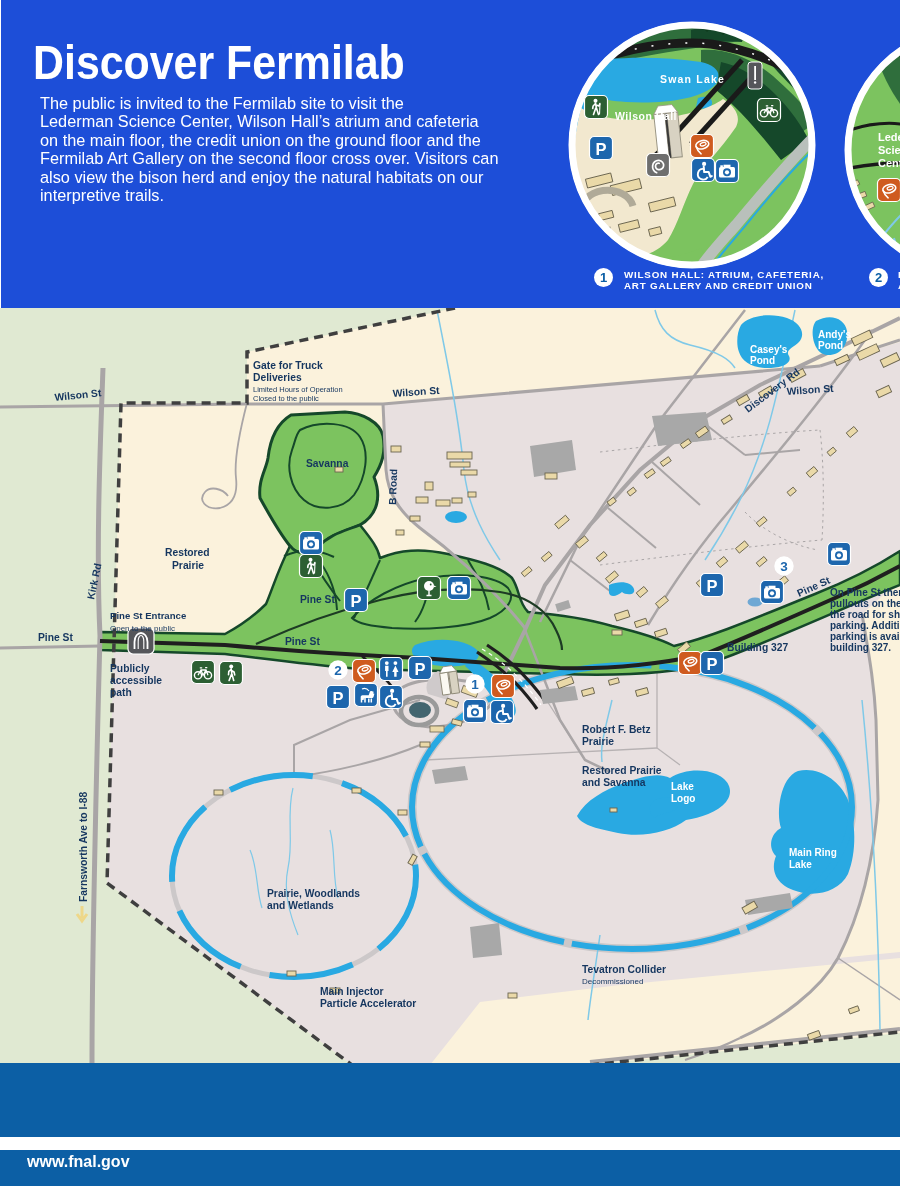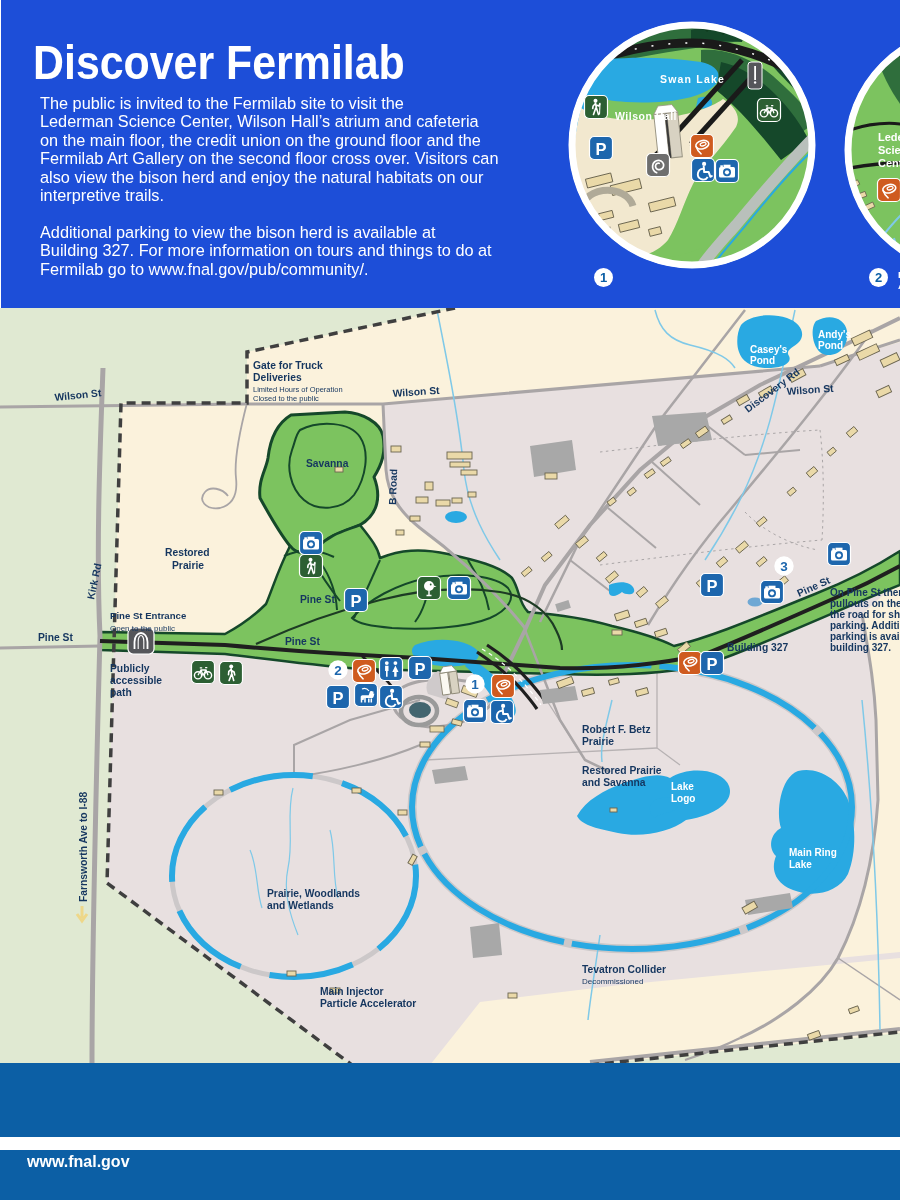--- a/index.html
+++ b/index.html
@@ -8,38 +8,35 @@
   .header{position:absolute;left:1px;top:0;width:900px;height:308px;background:#1d4ed8;}
   .h1{position:absolute;left:32px;top:34px;color:#fff;font-weight:bold;font-size:49px;
       transform-origin:left top;transform:scaleX(0.875);white-space:nowrap;}
   .para{position:absolute;left:31px;top:94px;color:#fff;font-size:16.3px;line-height:18.4px;white-space:nowrap;margin-left:8px;}
   .para p{margin:0 0 18.4px 0;}
   .cap{position:absolute;color:#fff;font-weight:bold;font-size:9.8px;letter-spacing:0.8px;line-height:11.3px;}
   .badge{position:absolute;width:19px;height:19px;border-radius:50%;background:#fff;color:#0c5fa5;
          font-weight:bold;font-size:13px;text-align:center;line-height:19px;}
   .band1{position:absolute;left:0;top:1063px;width:900px;height:74px;background:#0c5fa5;}
   .gapw{position:absolute;left:0;top:1137px;width:900px;height:13px;background:#fff;}
-  .band2{position:absolute;left:0;top:1150px;width:900px;height:50px;background:#0c5fa5;}
+  .band2{position:absolute;left:0;top:1150px;width:900px;height:36px;background:#0c5fa5;}
   .fnal{position:absolute;left:27px;top:3px;color:#fff;font-weight:bold;font-size:16px;}
   .mapwrap{position:absolute;left:0;top:308px;width:900px;height:755px;}
 </style>
 </head>
 <body>
   <div class="header">
     <div class="h1">Discover Fermilab</div>
     <div class="para">
       <p>The public is invited to the Fermilab site to visit the<br>
 Lederman Science Center, Wilson Hall’s atrium and cafeteria<br>
 on the main floor, the credit union on the ground floor and the<br>
 Fermilab Art Gallery on the second floor cross over. Visitors can<br>
 also view the bison herd and enjoy the natural habitats on our<br>
 interpretive trails.</p>
-      <p>Additional parking to view the bison herd is available at<br>
-Building 327. For more information on tours and things to do at<br>
-Fermilab go to www.fnal.gov/pub/community/.</p>
     </div>
     <svg id="c1" width="370" height="292" viewBox="555 14 370 292" style="position:absolute;left:555px;top:14px;">
       <defs>
         <clipPath id="clip1">
           <circle cx="691" cy="145" r="118"></circle>
         </clipPath>
       </defs>
       <circle cx="691" cy="145" r="123" fill="#fff"></circle>
       <g clip-path="url(#clip1)">
         <rect x="565" y="20" width="290" height="290" fill="#7cc35f"></rect>
@@ -139,20 +136,21 @@
       <g clip-path="url(#clip2)" font-family="Liberation Sans,sans-serif" font-weight="bold" fill="#fff" font-size="11">
         <text x="877" y="141">Lede</text>
         <text x="877" y="154">Scie</text>
         <text x="877" y="167">Cent</text>
       </g>
       <g id="c2icons">
         <use href="#icTor" x="876.5" y="178.5"></use>
       </g>
     </svg>
     <div class="badge" style="left:593px;top:268px;">1</div>
+    <div class="cap" style="left:623px;top:269px;">WILSON HALL: ATRIUM, CAFETERIA,<br>ART GALLERY AND CREDIT UNION</div>
     <div class="badge" style="left:868px;top:268px;">2</div>
     <div class="cap" style="left:897px;top:269px;">LE<br>AR</div>
   </div>
 
   <div class="mapwrap">
   <svg width="900" height="755" viewBox="0 308 900 755">
     <defs>
       <g id="icP">
           <rect width="23" height="23" rx="4.5" fill="#1d66ad" stroke="#fff" stroke-width="1.2"></rect>
           <text x="11.5" y="18" font-size="16.5" font-weight="bold" fill="#fff" text-anchor="middle" font-family="Liberation Sans,sans-serif">P</text>

